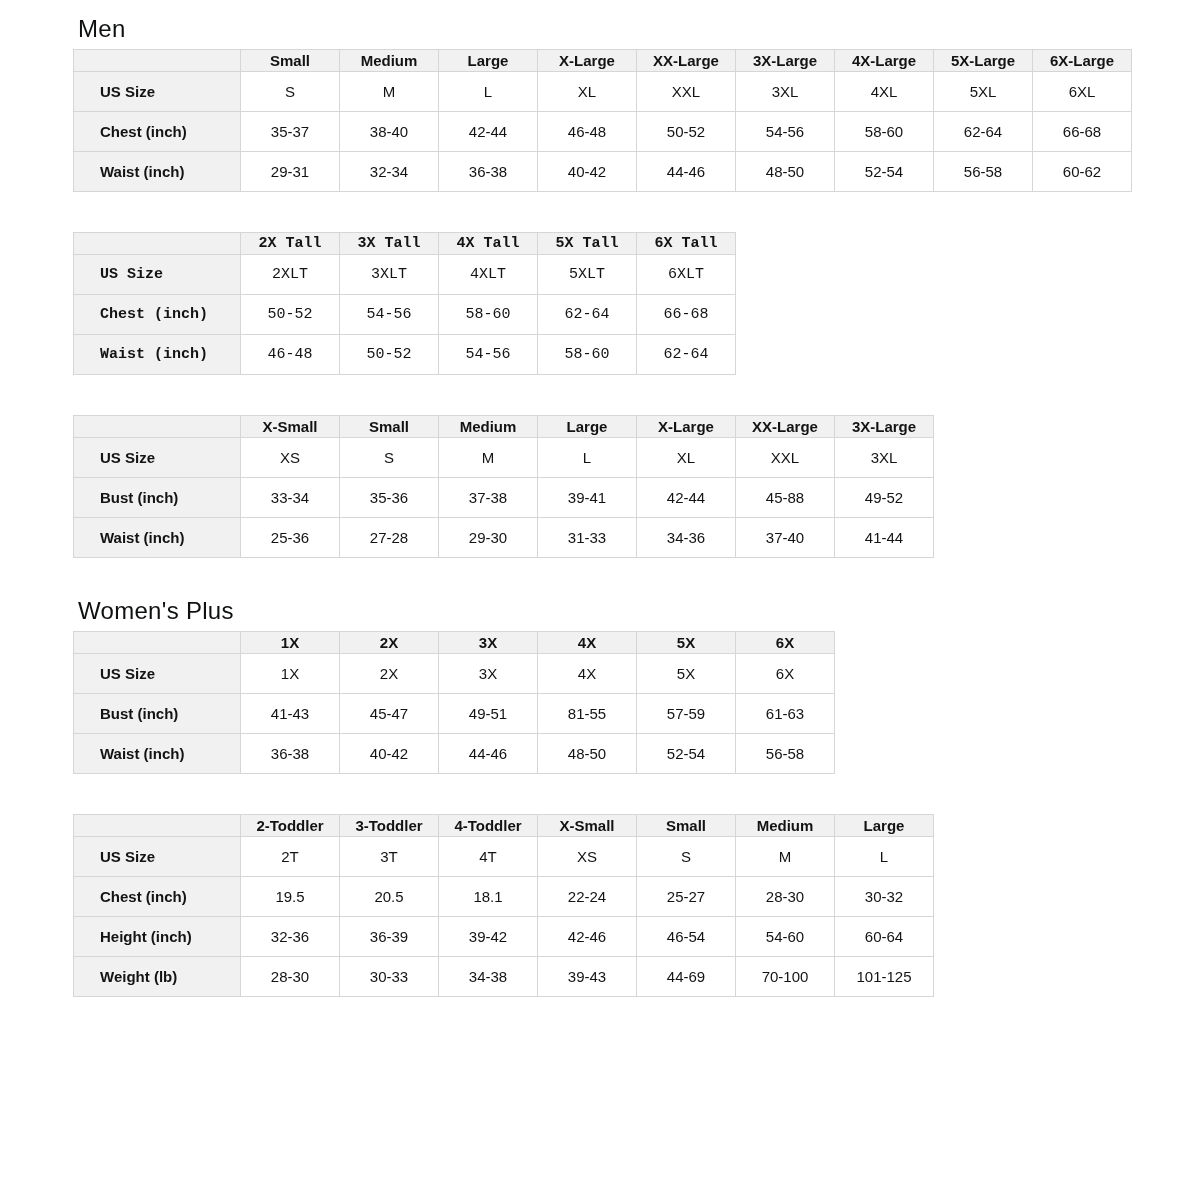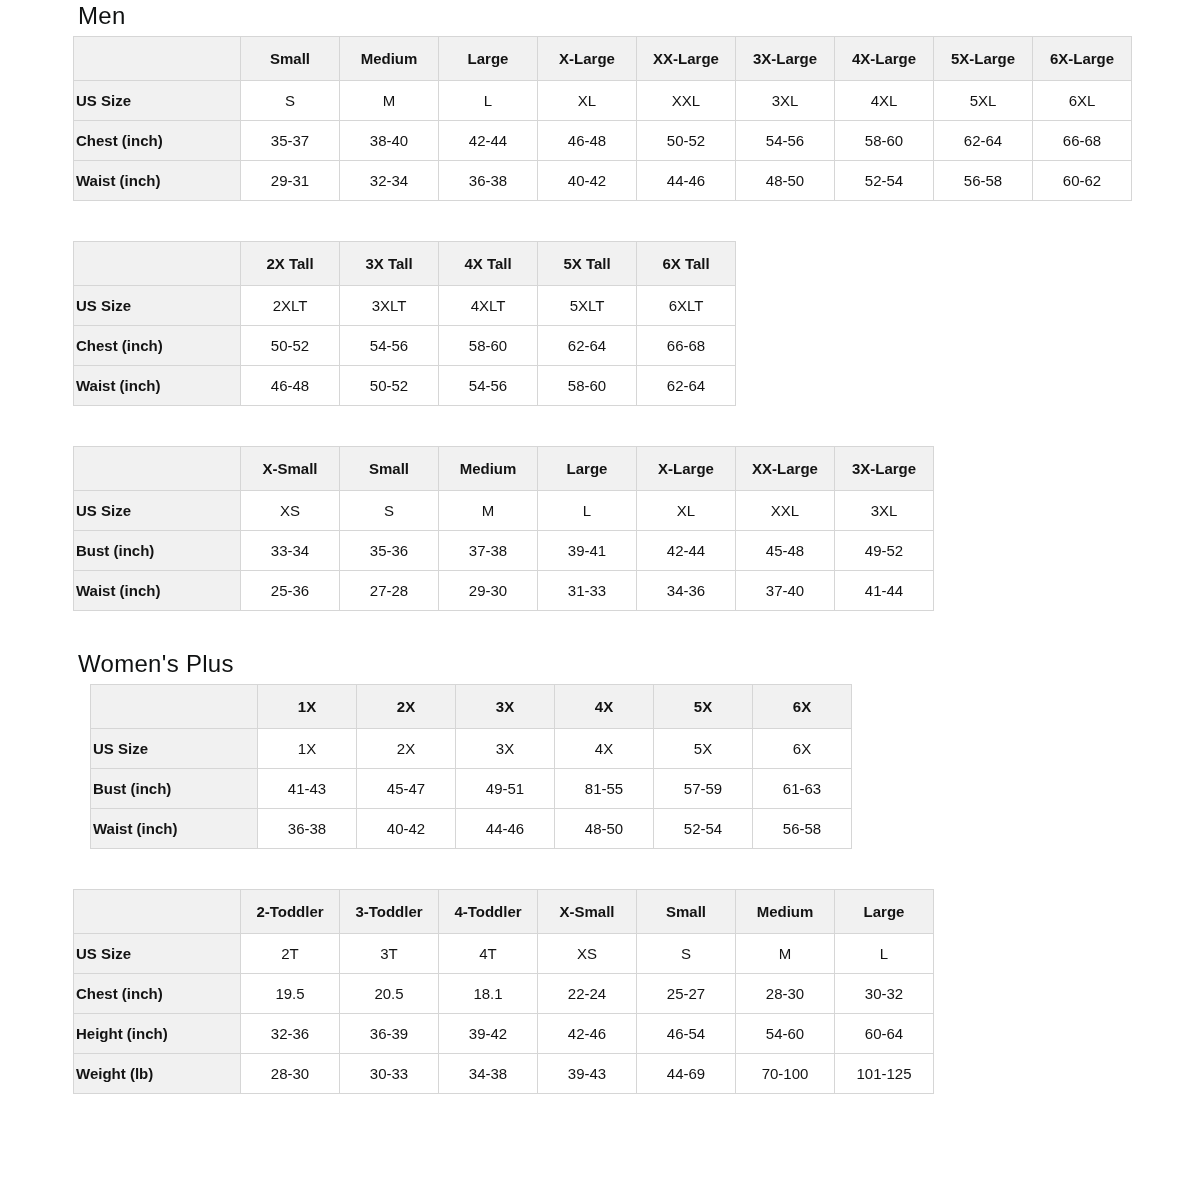--- a/index.html
+++ b/index.html
@@ -23,21 +23,21 @@
     padding: 3px 0 0 73px;
   }
   section.chart-section {
     margin: 0 0 40px 0;
   }
   section.chart-section:last-child { margin-bottom: 0; }
   .title-row {
     display: flex;
     align-items: center;
     gap: 24px;
-    margin: 0 0 7px 5px;
+    margin: 13px 0 7px 5px;
   }
   h2.section-title {
     font-size: 24px;
     line-height: 26px;
     font-weight: 400;
     letter-spacing: 0.3px;
     margin: 0;
     color: #0f1111;
   }
   .section-subtitle {
@@ -56,27 +56,27 @@
     font-size: 15px;
     text-align: center;
     vertical-align: middle;
     padding: 0;
     overflow: hidden;
     white-space: nowrap;
   }
   table.size-table thead th {
     background: var(--header-bg);
     font-weight: 700;
-    height: 44px;
+    height: 22px;
   }
   table.size-table tbody th {
     background: var(--header-bg);
     font-weight: 700;
     text-align: left;
-    padding-left: 2px;
+    padding-left: 26px;
     height: 40px;
   }
   table.size-table tbody td {
     background: #ffffff;
     font-weight: 400;
     height: 40px;
   }
   col.label-col { width: 167px; }
   col.data-col  { width: 99px; }
 </style>
@@ -149,21 +149,21 @@
             <td>44-46</td>
             <td>48-50</td>
             <td>52-54</td>
             <td>56-58</td>
             <td>60-62</td>
           </tr>
         </tbody>
       </table>
     </section>
     <section class="chart-section">
-      <table class="size-table" style="width: 662px;">
+      <table class="size-table" style="width: 662px; font-family: Liberation Mono, monospace;">
         <colgroup>
           <col class="label-col">
           <col class="data-col">
           <col class="data-col">
           <col class="data-col">
           <col class="data-col">
           <col class="data-col">
         </colgroup>
         <thead>
           <tr>
@@ -238,41 +238,41 @@
             <td>XXL</td>
             <td>3XL</td>
           </tr>
           <tr>
             <th>Bust (inch)</th>
             <td>33-34</td>
             <td>35-36</td>
             <td>37-38</td>
             <td>39-41</td>
             <td>42-44</td>
-            <td>45-48</td>
+            <td>45-88</td>
             <td>49-52</td>
           </tr>
           <tr>
             <th>Waist (inch)</th>
             <td>25-36</td>
             <td>27-28</td>
             <td>29-30</td>
             <td>31-33</td>
             <td>34-36</td>
             <td>37-40</td>
             <td>41-44</td>
           </tr>
         </tbody>
       </table>
     </section>
     <section class="chart-section">
       <div class="title-row">
         <h2 class="section-title">Women's Plus</h2>
       </div>
-      <table class="size-table" style="width: 761px; margin-left: 17px;">
+      <table class="size-table" style="width: 761px;">
         <colgroup>
           <col class="label-col">
           <col class="data-col">
           <col class="data-col">
           <col class="data-col">
           <col class="data-col">
           <col class="data-col">
           <col class="data-col">
         </colgroup>
         <thead>

